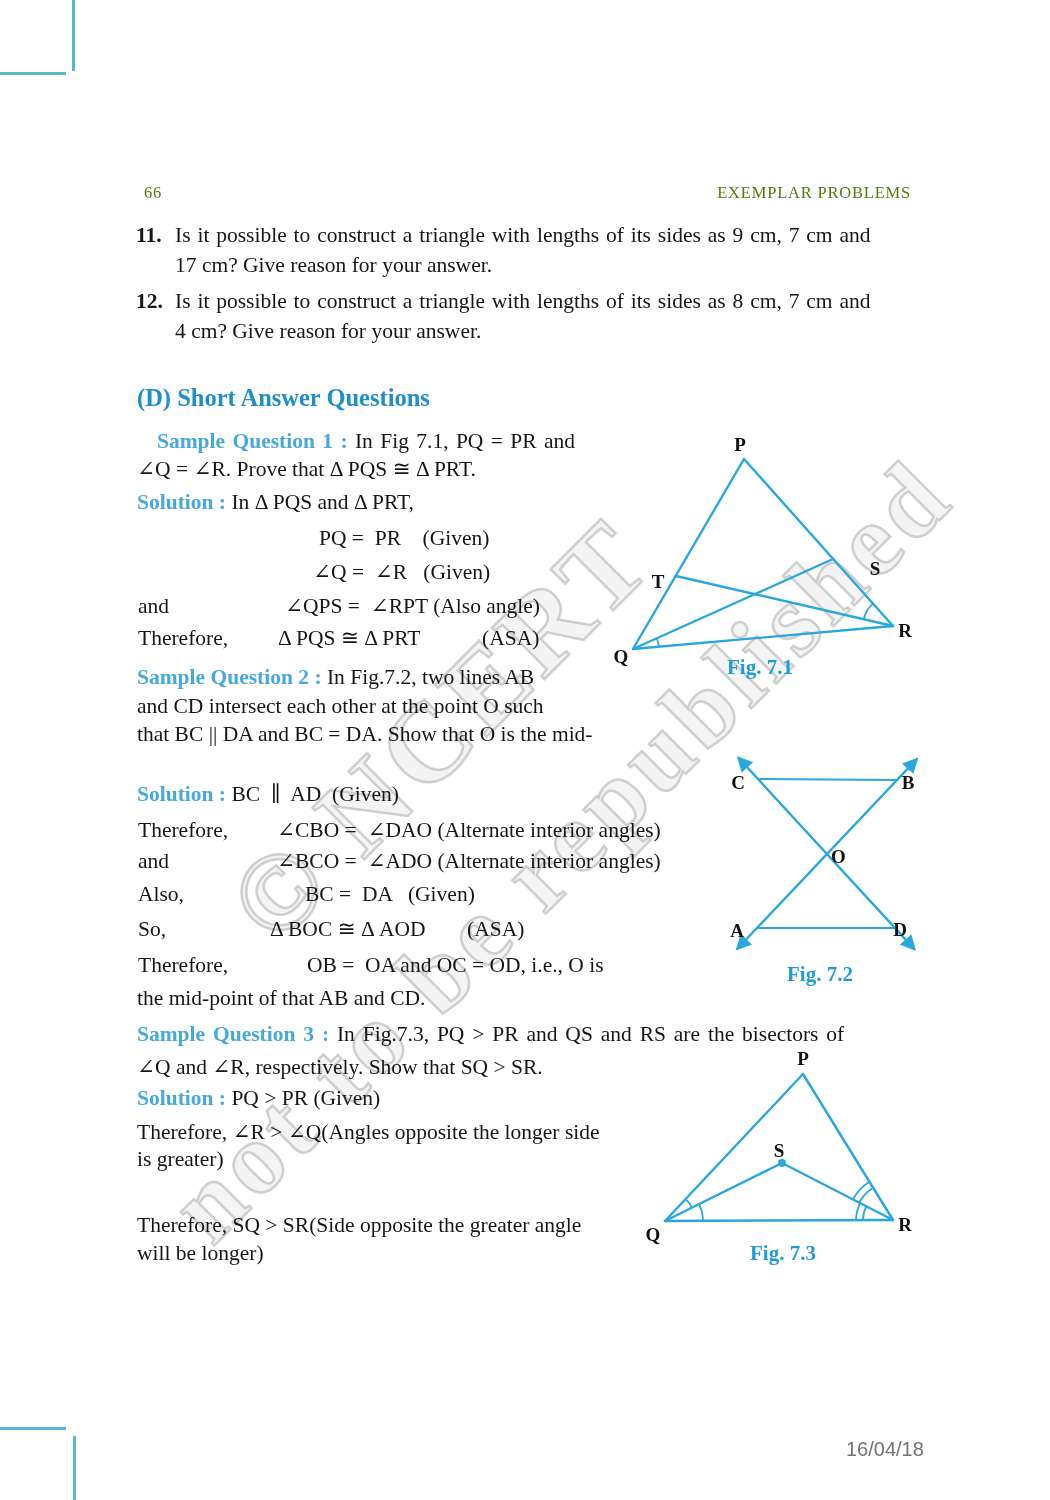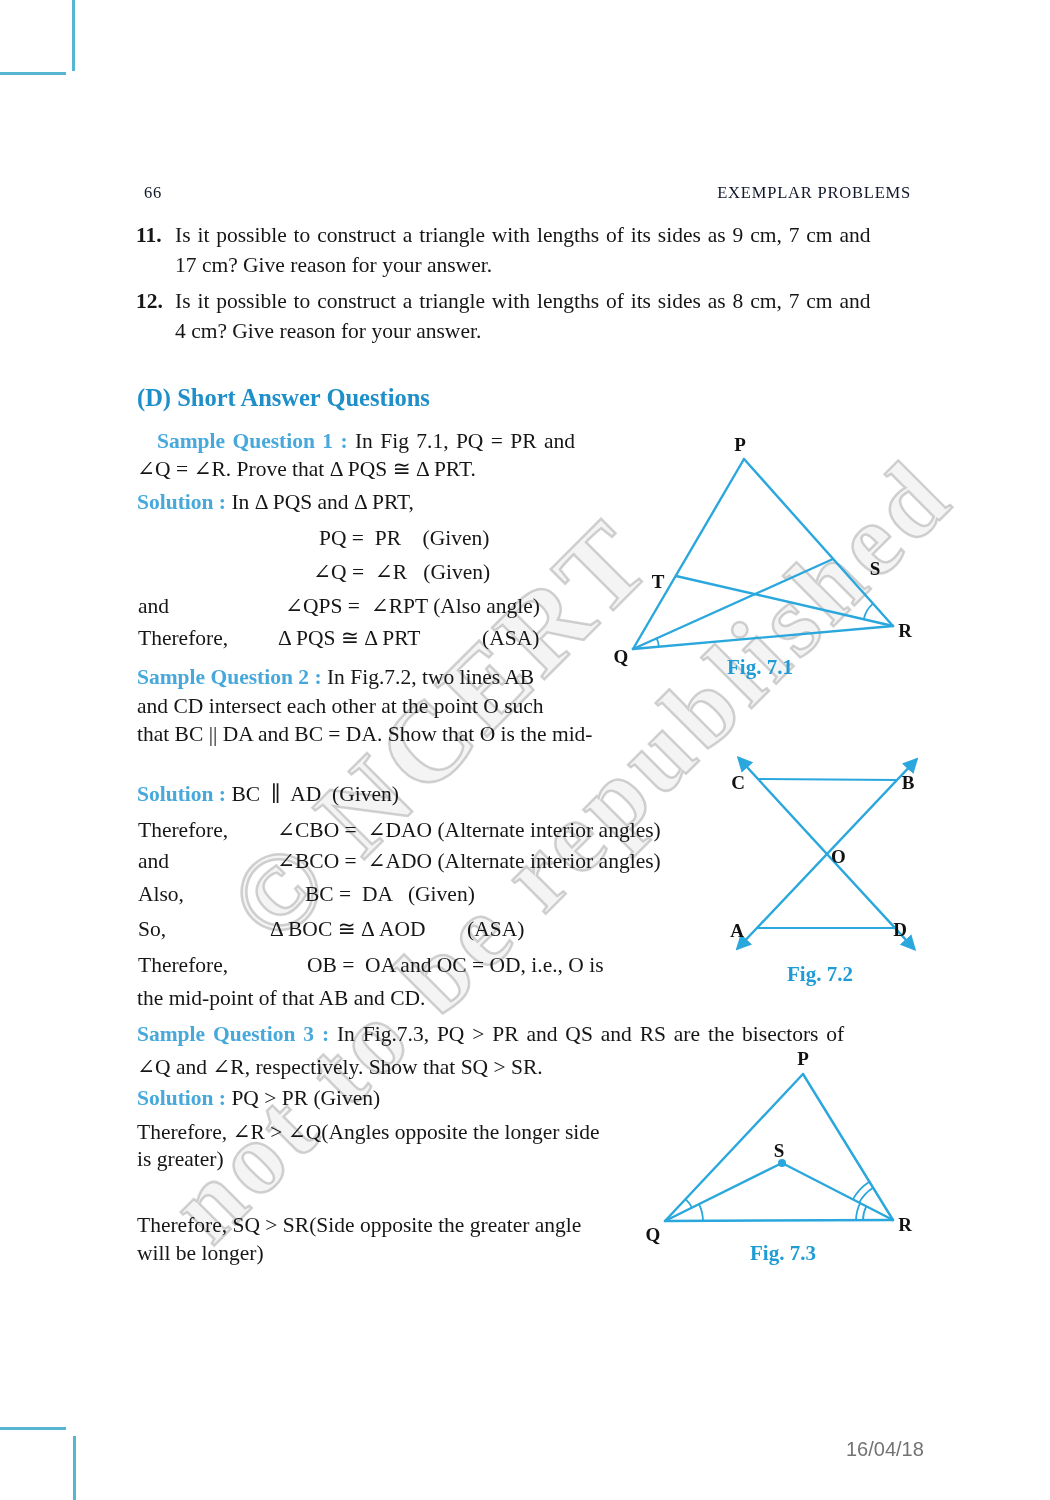--- a/index.html
+++ b/index.html
@@ -5,21 +5,21 @@
   html,body { margin:0; padding:0; background:#ffffff; }
   .page {
     position:relative; width:1050px; height:1500px; background:#ffffff;
     font-family:"Liberation Serif","DejaVu Serif","DejaVu Sans",serif;
     color:#161616; overflow:hidden;
   }
   .ln { position:absolute; white-space:pre; font-size:21.5px; line-height:1.2; z-index:3; }
   .b { font-weight:bold; }
   .blue-label { color:var(--label_blue); font-weight:bold; }
   .heading { font-size:24.5px; font-weight:bold; color:var(--heading_blue);font-family:Liberation Serif, serif; }
-  .small-caps-header { font-size:16.5px; letter-spacing:0.8px; color:#0f172a; }
+  .small-caps-header { font-size:16.5px; letter-spacing:0.8px; color:#4d7c0f; }
   .eq-part { position:absolute; top:0; }
   .footer-date { font-family:"Liberation Sans","DejaVu Sans",sans-serif; font-size:20px; color:#737373; }
   .crop-mark { position:absolute; background:var(--corner_mark); z-index:4; }
   .watermark {
     position:absolute; left:-100px; top:620px; width:1200px; height:340px;
     transform:rotate(-45deg); text-align:center; z-index:1;
     font-weight:bold; color:rgba(195,195,195,0.18);
     -webkit-text-stroke:2.5px rgba(172,172,172,0.55);
     letter-spacing:6px; pointer-events:none;
   }

